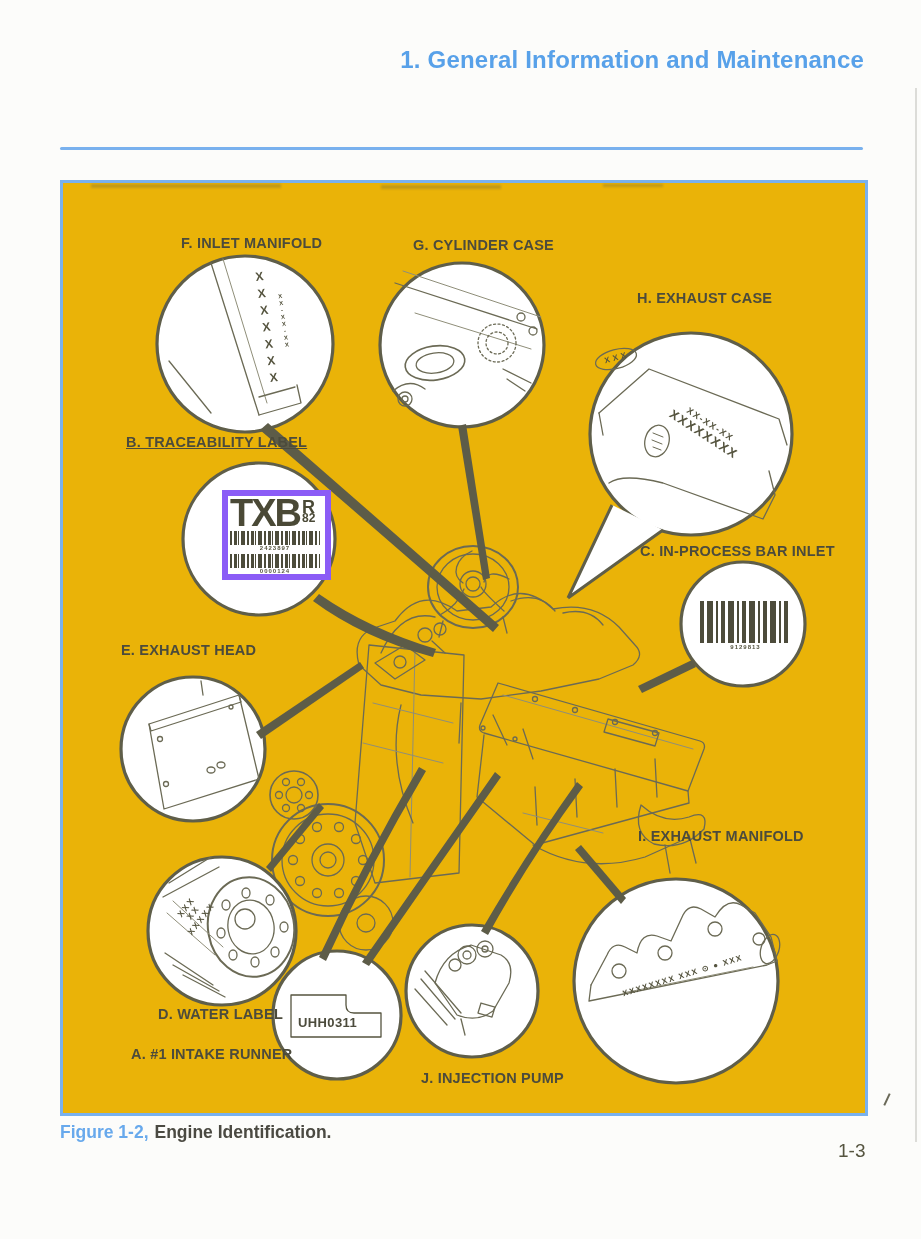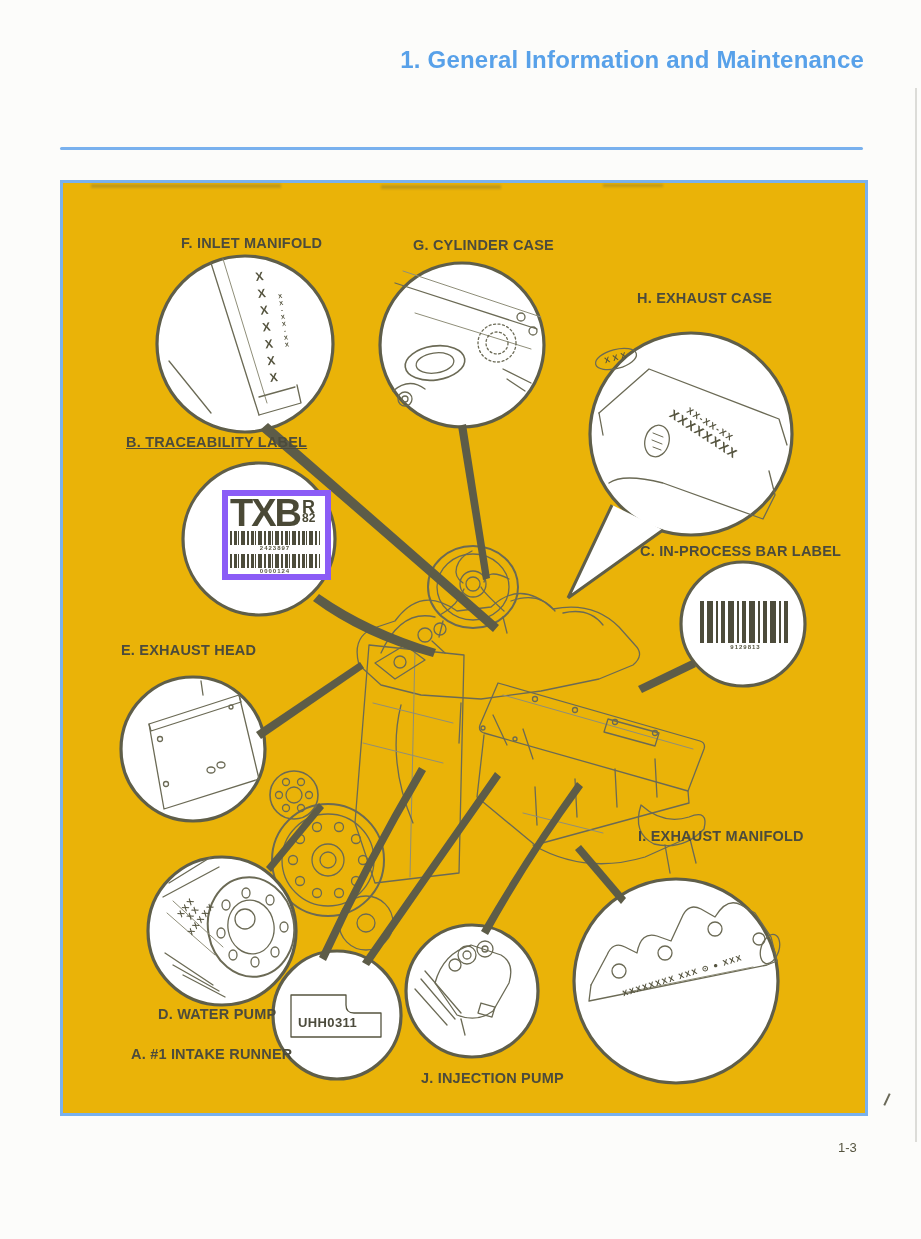--- a/index.html
+++ b/index.html
@@ -66,21 +66,21 @@
     font-size:6px;color:#55543f;font-weight:bold;letter-spacing:1px;}
   
   .uhh{
     position:absolute;left:235px;top:832px;font-weight:bold;font-size:13px;
     color:#4c4b3c;letter-spacing:.4px;
   }
   
   .caption{position:absolute;left:60px;top:1122px;font-weight:bold;font-size:17.5px;white-space:nowrap;}
   .caption .blue{color:#68a9ec;}
   .caption .dark{color:#4b4a42;margin-left:6px;}
-  .pageno{position:absolute;left:838px;top:1140px;font-size:13px;color:#55543f;}
+  .pageno{position:absolute;left:838px;top:1140px;font-size:19px;color:#55543f;}
   .edge-line{position:absolute;left:915px;top:88px;width:2px;height:1054px;background:#dcdcd8;}
   .tick{position:absolute;left:886px;top:1093px;width:2px;height:13px;background:#6a6958;transform:rotate(25deg);}
 </style>
 </head>
 <body>
 
 <div class="page">
 
   <div class="hdr">1.  General Information and Maintenance</div>
   <div class="hdr-rule"></div>
@@ -268,24 +268,24 @@
           <circle cx="696" cy="756" r="6"></circle>
         <ellipse cx="707" cy="766" rx="9" ry="15" transform="rotate(18 707 766)"></ellipse>
         <path d="M560,810 L690,784" stroke="#8f8e79" stroke-width="1"></path>
       </g>
     </svg>
 
     <div class="lbl" style="left:118px;top:52px;">F.  INLET MANIFOLD</div>
     <div class="lbl" style="left:350px;top:54px;">G.  CYLINDER CASE</div>
     <div class="lbl" style="left:574px;top:107px;">H.  EXHAUST CASE</div>
     <div class="lbl" style="left:63px;top:251px;text-decoration:underline;">B.  TRACEABILITY LABEL</div>
-    <div class="lbl" style="left:577px;top:360px;">C.  IN-PROCESS BAR LABEL</div>
+    <div class="lbl" style="left:577px;top:360px;">C.  IN-PROCESS BAR INLET</div>
     <div class="lbl" style="left:58px;top:459px;">E.  EXHAUST HEAD</div>
     <div class="lbl" style="left:575px;top:645px;">I.  EXHAUST MANIFOLD</div>
-    <div class="lbl" style="left:95px;top:823px;">D.  WATER PUMP</div>
+    <div class="lbl" style="left:95px;top:823px;">D.  WATER LABEL</div>
     <div class="lbl" style="left:68px;top:863px;">A.  #1 INTAKE RUNNER</div>
     <div class="lbl" style="left:358px;top:887px;">J.  INJECTION PUMP</div>
 
     <div class="stamp vert" style="left:198px;top:86px;height:140px;font-size:12px;letter-spacing:3px;transform:rotate(-8deg);">XXXXXXX</div>
     <div class="stamp vert" style="left:218px;top:110px;height:70px;font-size:6px;letter-spacing:1px;transform:rotate(-8deg);">XX-XX-XX</div>
 
     <div class="stamp" style="left:537px;top:171px;width:34px;text-align:center;font-size:8px;letter-spacing:3px;transform:rotate(-15deg);">XXX</div>
     <div class="stamp" style="left:588px;top:236px;width:110px;text-align:center;transform:rotate(33deg);">
       <div style="font-size:9px;letter-spacing:1.5px;">XX-XX-XX</div>
       <div style="font-size:12.5px;letter-spacing:1.5px;">XXXXXXXX</div>
@@ -313,18 +313,21 @@
       <div class="bc-num">0000124</div>
     </div>
 
     <div class="bc-big"></div>
     <div class="bc-big-num">9129813</div>
 
     <div class="uhh">UHH0311</div>
 
   </div>
 
+  <div class="caption">
+    <span class="blue">Figure 1-2,</span><span class="dark">Engine Identification.</span>
+  </div>
   <div class="pageno">1-3</div>
 
   <div class="edge-line"></div>
   <div class="tick"></div>
 
 </div>
 
 </body></html>

